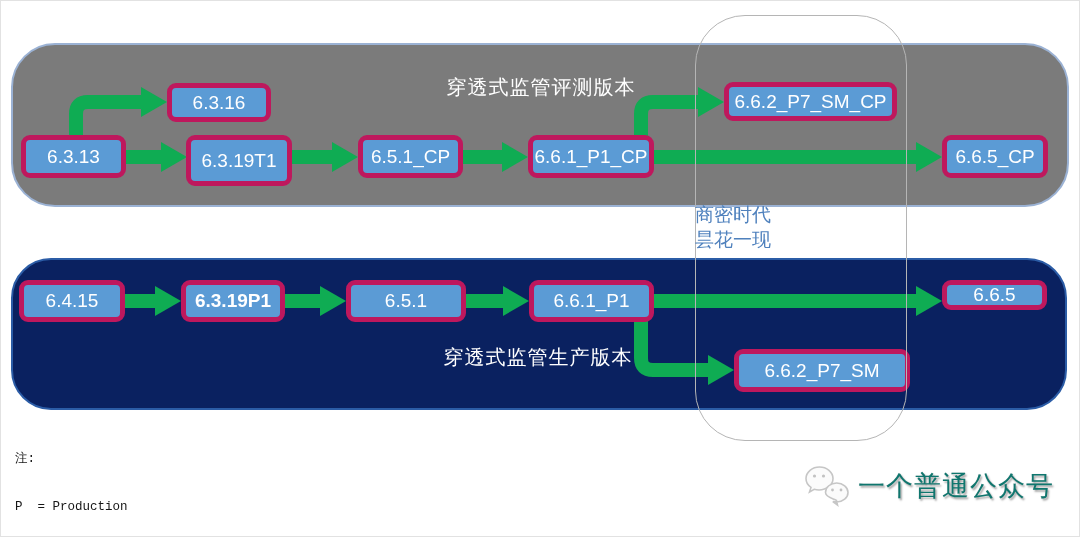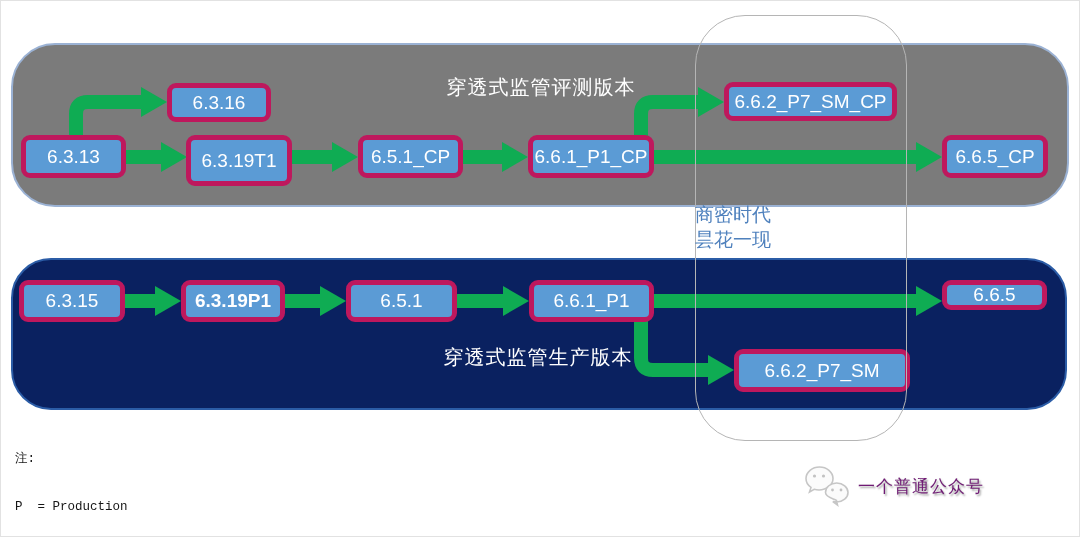--- a/index.html
+++ b/index.html
@@ -23,21 +23,21 @@
     align-items:center;justify-content:center;box-sizing:border-box;}
   .outline{position:absolute;left:694px;top:14px;width:212px;height:426px;
     border:1.5px solid #b5b5b5;border-radius:50px;z-index:4;box-sizing:border-box;}
   .caption{position:absolute;left:694px;top:201px;width:212px;z-index:5;
     color:#4f81bd;font-size:19px;line-height:25px;text-align:left;}
   .notes{position:absolute;left:14px;top:418px;z-index:5;
     font-family:"Liberation Mono","DejaVu Sans Mono",monospace;
     font-size:12.5px;line-height:16px;color:#161616;white-space:pre;}
   .watermark{position:absolute;left:802px;top:462px;z-index:5;display:flex;
     align-items:center;gap:7px;}
-  .watermark-text{font-size:17px;letter-spacing:1px;color:#701a75;
+  .watermark-text{font-size:27px;letter-spacing:1px;color:#0f766e;
     text-shadow:1.5px 1.5px 2px #a3a3a3,0 0 1px #cfcfcf;}
 </style>
 </head>
 <body>
 
 <div class="page">
 
   <div class="band band-test"></div>
   <div class="band band-prod"></div>
 
@@ -73,23 +73,23 @@
   </svg>
 
   <div class="node" style="left:20px;top:134px;width:105px;height:43px;">6.3.13</div>
   <div class="node" style="left:166px;top:82px;width:104px;height:39px;">6.3.16</div>
   <div class="node" style="left:185px;top:134px;width:106px;height:51px;">6.3.19T1</div>
   <div class="node" style="left:357px;top:134px;width:105px;height:43px;">6.5.1_CP</div>
   <div class="node" style="left:527px;top:134px;width:126px;height:43px;">6.6.1_P1_CP</div>
   <div class="node" style="left:723px;top:81px;width:173px;height:39px;">6.6.2_P7_SM_CP</div>
   <div class="node" style="left:941px;top:134px;width:106px;height:43px;">6.6.5_CP</div>
 
-  <div class="node" style="left:18px;top:279px;width:106px;height:42px;">6.3.15</div>
+  <div class="node" style="left:18px;top:279px;width:106px;height:42px;">6.4.15</div>
   <div class="node" style="left:180px;top:279px;width:104px;height:42px;font-weight:bold;">6.3.19P1</div>
-  <div class="node" style="left:345px;top:279px;width:111px;height:42px;">6.5.1</div>
+  <div class="node" style="left:345px;top:279px;width:120px;height:42px;">6.5.1</div>
   <div class="node" style="left:528px;top:279px;width:125px;height:42px;">6.6.1_P1</div>
   <div class="node" style="left:733px;top:348px;width:176px;height:43px;">6.6.2_P7_SM</div>
   <div class="node" style="left:941px;top:279px;width:105px;height:30px;">6.6.5</div>
 
   <div class="band-title title-test">穿透式监管评测版本</div>
   <div class="band-title title-prod">穿透式监管生产版本</div>
 
   <div class="outline"></div>
   <div class="caption">
     <div>商密时代</div>

